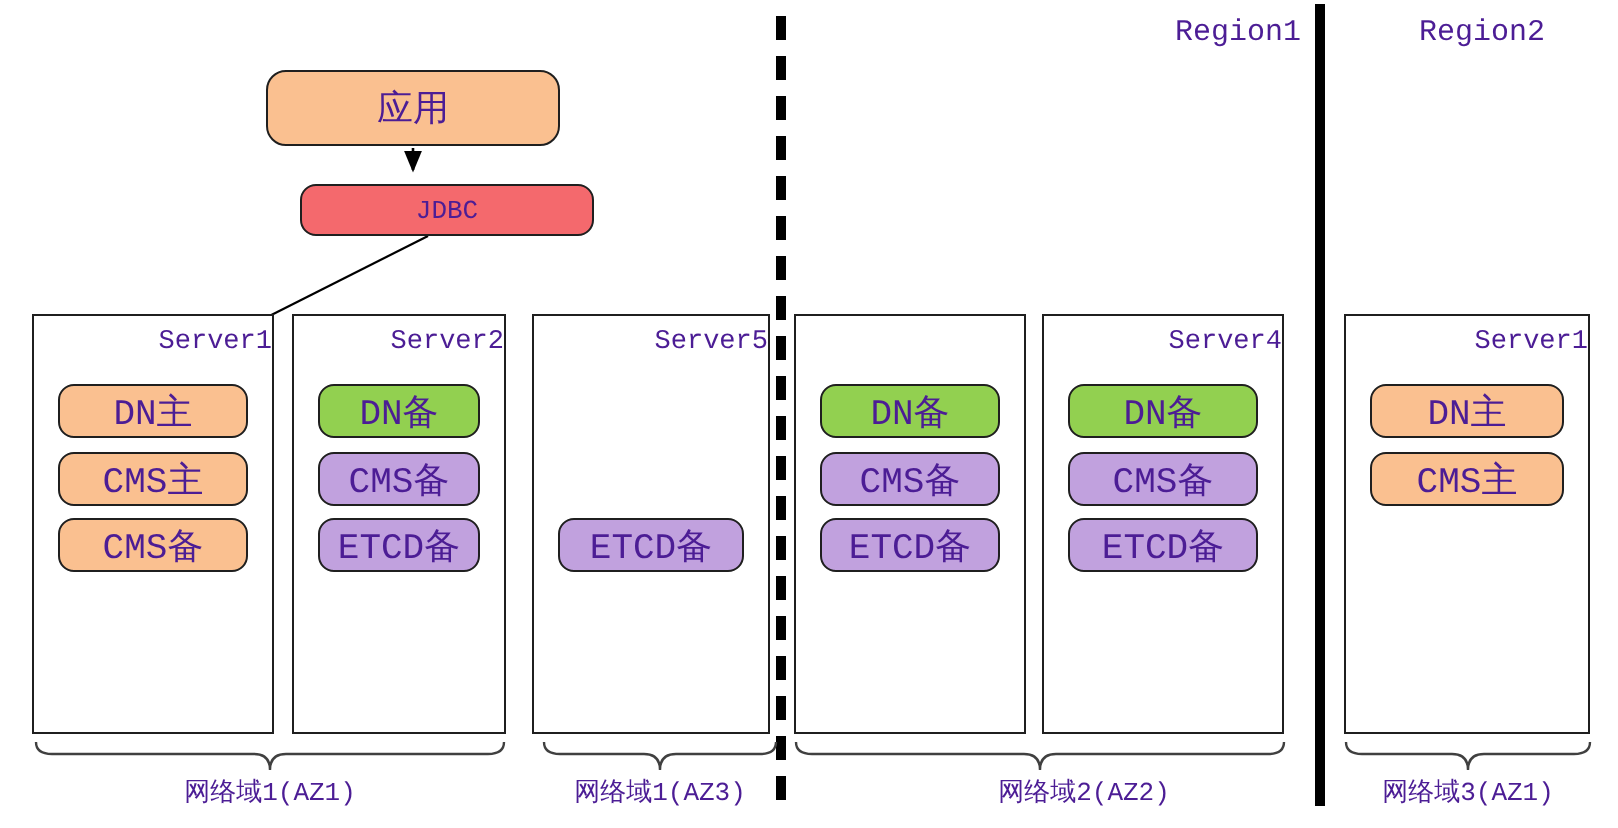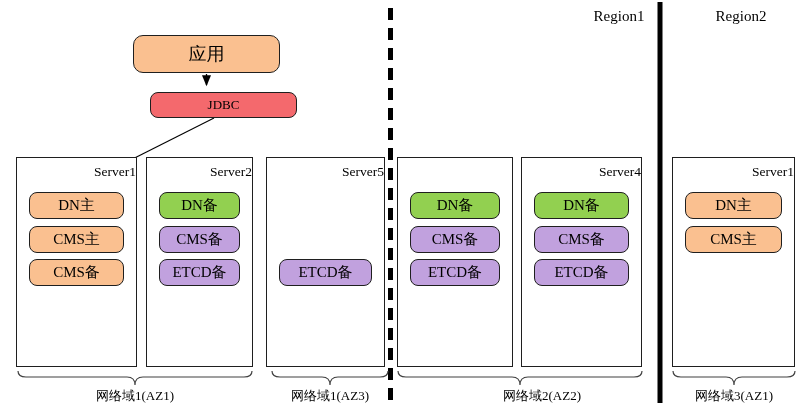--- a/index.html
+++ b/index.html
@@ -1,22 +1,22 @@
 <!DOCTYPE html>
 <html><head>
 <meta charset="utf-8">
 <style>
   html, body { margin: 0; padding: 0; background: #ffffff; }
   #canvas {
     position: relative;
     width: 809px;
     height: 414px;
     background: #ffffff;
-    font-family: Liberation Serif, serif;
-    color: #000000;
+    font-family: Liberation Mono, monospace;
+    color: #4c1d95;
     overflow: hidden;
   }
   #overlay {
     position: absolute;
     left: 0; top: 0;
     width: 809px; height: 414px;
   }
   .node {
     position: absolute;
     box-sizing: border-box;
@@ -48,21 +48,21 @@
     padding-top: 6px;
     font-size: 13.5px;
   }
   .comp {
     position: absolute;
     left: 12px; right: 12px;
     height: 27px;
     box-sizing: border-box;
     border: 1.4px solid #1f1f1f;
     border-radius: 8px;
-    font-size: 15px;
+    font-size: 18px;
     display: flex;
     align-items: center;
     justify-content: center;
   }
   .row1 { top: 34px; }
   .row2 { top: 68px; }
   .row3 { top: 101px; }
   .zone-label {
     position: absolute;
     top: 387px;

